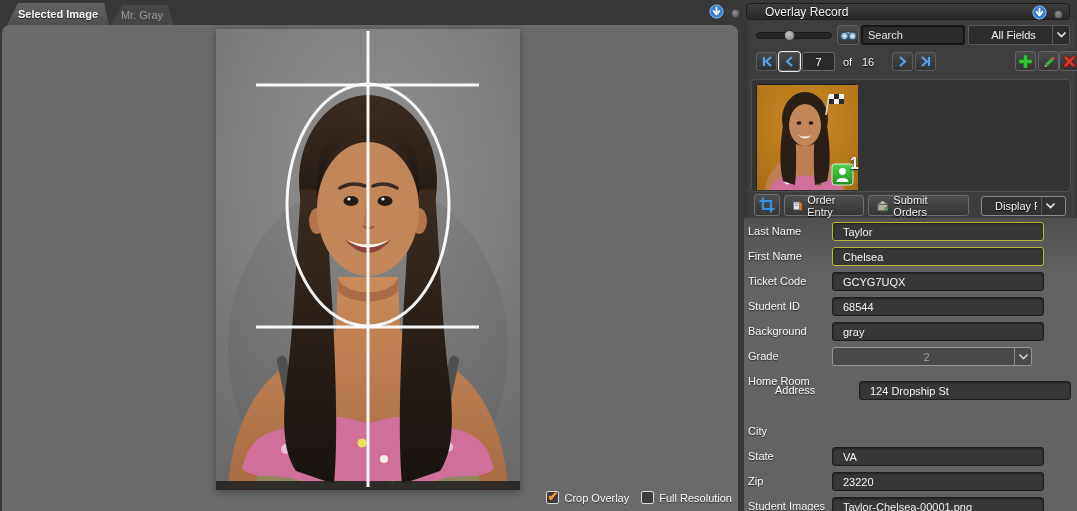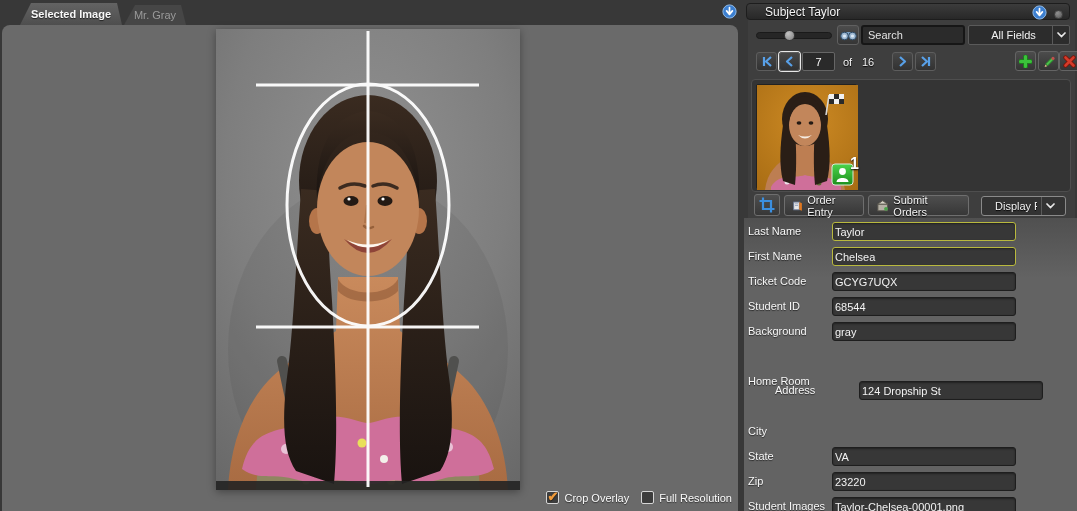--- a/index.html
+++ b/index.html
@@ -2,21 +2,21 @@
 <html><head>
 <meta charset="utf-8">
 <style>
   html,body{margin:0;padding:0;background:#222;}
   *{box-sizing:border-box;}
   .app{position:relative;width:1077px;height:511px;background:#383838;overflow:hidden;
        font-family:"Liberation Sans",sans-serif;color:#f0f0f0;}
 
   
   .left-panel{position:absolute;left:0;top:0;width:740px;height:511px;}
-  .tabbar{position:absolute;left:16px;top:0;width:740px;height:25px;background:#383838;padding-left:16px;}
+  .tabbar{position:absolute;left:3px;top:0;width:740px;height:25px;background:#383838;padding-left:16px;}
   .tab{position:absolute;display:flex;align-items:center;justify-content:center;
        font-size:11px;clip-path:polygon(0 100%,11px 0,calc(100% - 5px) 0,100% 100%);}
   .tab.active{left:4px;top:3px;width:102px;height:22px;background:linear-gradient(#636363,#4e4e4e);
        color:#f8f8f8;font-weight:bold;text-shadow:0 1px 1px rgba(0,0,0,.6);}
   .tab.inactive{left:108px;top:5px;width:62px;height:20px;background:#464646;color:#9a9a9a;}
   .panel-icons{position:absolute;display:flex;align-items:center;gap:7px;}
   .left-panel .panel-icons{left:706px;top:4px;}
   .pin-dot{width:9px;height:9px;border-radius:50%;
        background:radial-gradient(circle at 35% 30%,#909090,#575757);border:1px solid #454545;}
   .lp-content{position:absolute;left:2px;top:25px;width:736px;height:486px;
@@ -85,22 +85,22 @@
   .crop-btn{left:6px;width:26px;height:22px;top:174px;padding:0;justify-content:center;}
   .order-btn{left:36px;width:80px;}
   .submit-btn{left:120px;width:101px;}
   .displayfields-combo{left:233px;top:176px;width:85px;height:20px;background:#333;border-color:#8a8a8a;}
   
   .form-section{position:absolute;left:0;top:218px;width:333px;height:293px;
        background:linear-gradient(#505050,#636363 60px);}
   .form-row{position:absolute;left:0;width:333px;height:20px;}
   .form-label{position:absolute;left:4px;top:3px;font-size:11px;color:#f7f7f7;
        text-shadow:0 1px 1px rgba(0,0,0,.6);text-align:center;}
-  .form-input{position:absolute;left:88px;top:0;width:184px;height:19px;background:#373737;
-       border:1px solid #1e1e1e;border-radius:3px;color:#f2f2f2;font-size:11px;padding:0 2px;
+  .form-input{position:absolute;left:88px;top:0;width:212px;height:19px;background:#373737;
+       border:1px solid #1e1e1e;border-radius:3px;color:#f2f2f2;font-size:11px;padding:0 10px;
        box-shadow:inset 0 1px 2px rgba(0,0,0,.4);font-family:"Liberation Sans",sans-serif;}
   .form-input.hl{border-color:#b9b93e;}
   .combo.form-select{left:88px;top:0;width:200px;height:19px;background:#494949;
        border:1px solid #969696;color:#9aa0a0;border-radius:3px;}
   .combo.form-select .combo-chev{border-left:1px solid #8a8a8a;}
 </style>
 </head>
 <body>
 
 <div class="app">
@@ -216,21 +216,21 @@
           </span>
           <span>Full Resolution</span>
         </div>
       </div>
     </div>
   </div>
 
   <div class="right-panel">
     <div class="rp-top-bg"></div>
     <div class="titlebar">
-      <span class="title">Subject Taylor</span>
+      <span class="title">Overlay Record</span>
       <div class="panel-icons" style="position:absolute;">
         <span>
           <svg width="15" height="15" viewBox="0 0 15 15">
             <circle cx="7.5" cy="7.5" r="6.6" fill="#3c7fd0" stroke="#8fb9e6" stroke-width="1"></circle>
             <path d="M7.5,3.6 L7.5,9.2 M4.6,6.9 L7.5,10.4 L10.4,6.9" stroke="#fff" stroke-width="1.7" fill="none" stroke-linecap="round" stroke-linejoin="round"></path>
           </svg>
         </span>
         <span class="pin-dot"></span>
       </div>
     </div>
@@ -399,20 +399,31 @@
         <input class="form-input" value="GCYG7UQX" style="">
       </div>
       <div class="form-row" style="top:79px;">
         <span class="form-label">Student ID</span>
         <input class="form-input" value="68544" style="">
       </div>
       <div class="form-row" style="top:104px;">
         <span class="form-label">Background</span>
         <input class="form-input" value="gray" style="">
       </div>
+      <div class="form-row" style="top:129px;">
+        <span class="form-label">Grade</span>
+        <div class="combo form-select">
+          <span class="combo-text">2</span>
+          <span class="combo-chev">
+            <svg width="9" height="6" viewBox="0 0 9 6">
+                <path d="M1,1 L4.5,4.5 L8,1" stroke="#c8c8c8" stroke-width="1.7" fill="none" stroke-linecap="round"></path>
+              </svg>
+          </span>
+        </div>
+      </div>
       <div class="form-row" style="top:154px;">
         <span class="form-label">Home Room</span>
       </div>
       <div class="form-row" style="top:163px;margin-left:27px;">
         <span class="form-label">Address</span>
         <input class="form-input" value="124 Dropship St" style="">
       </div>
       <div class="form-row" style="top:204px;">
         <span class="form-label">City</span>
       </div>

